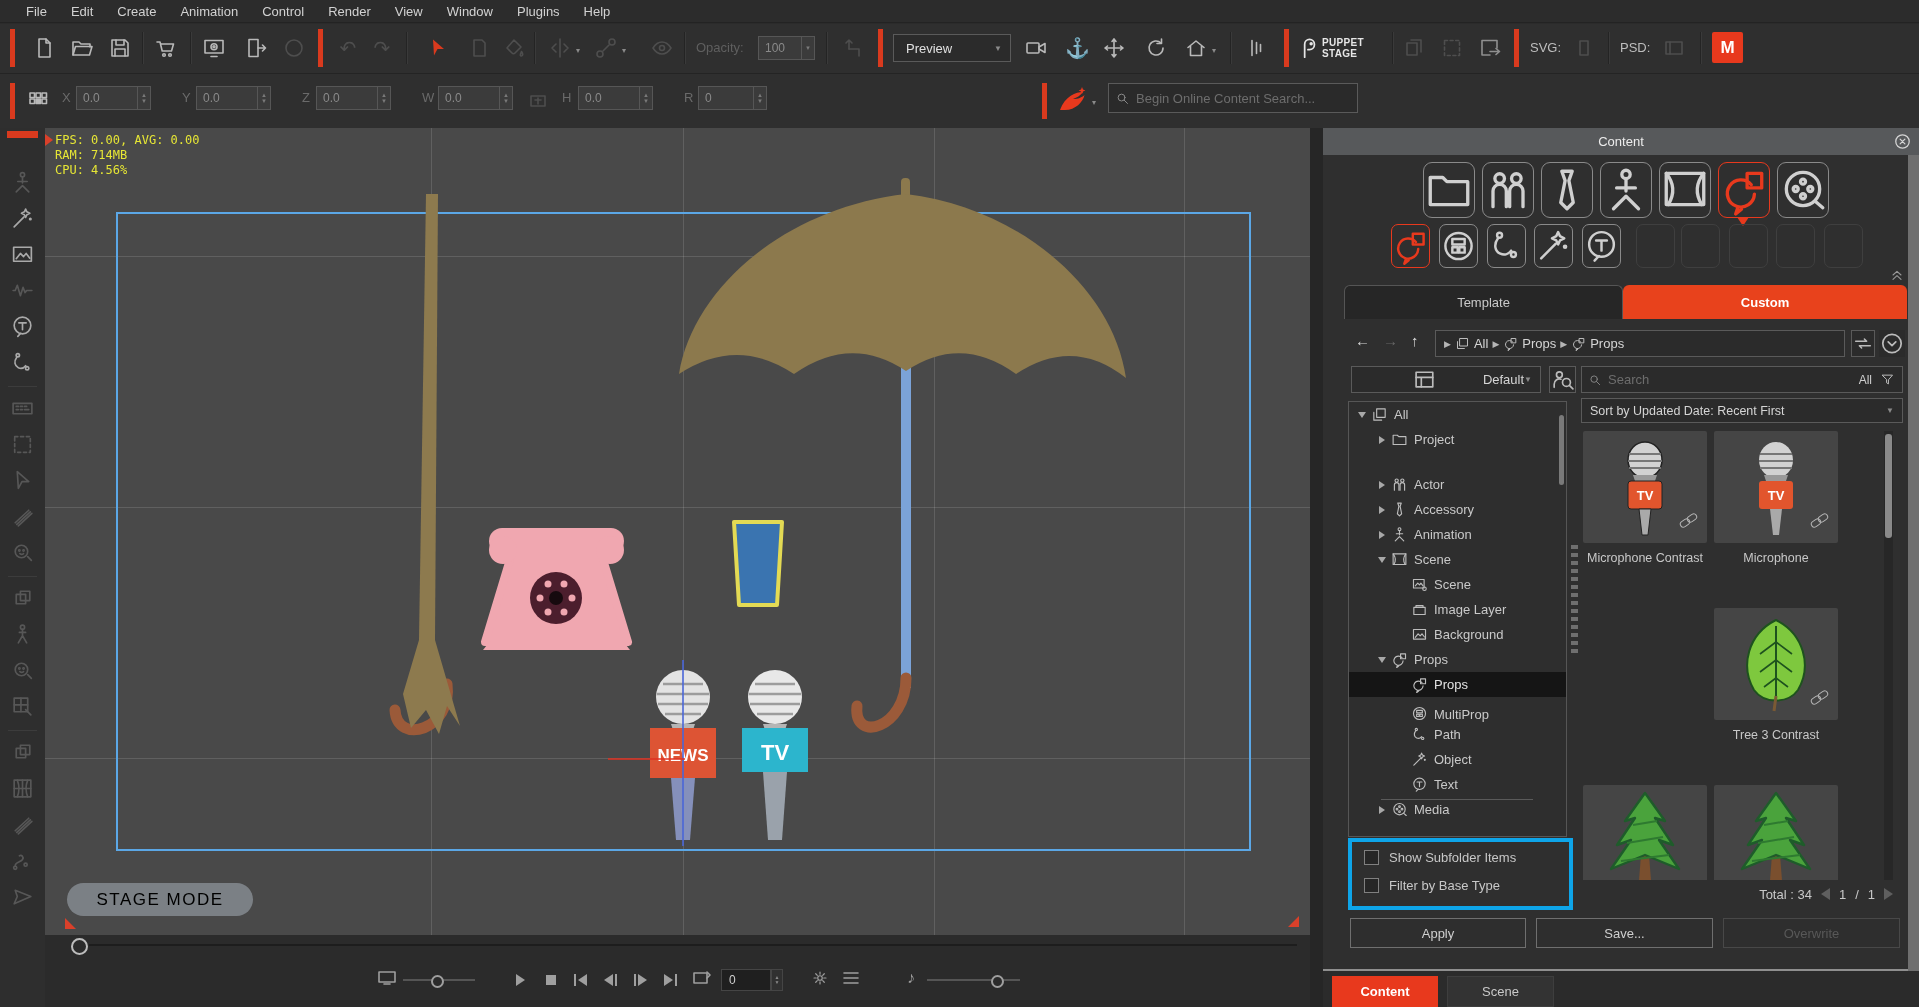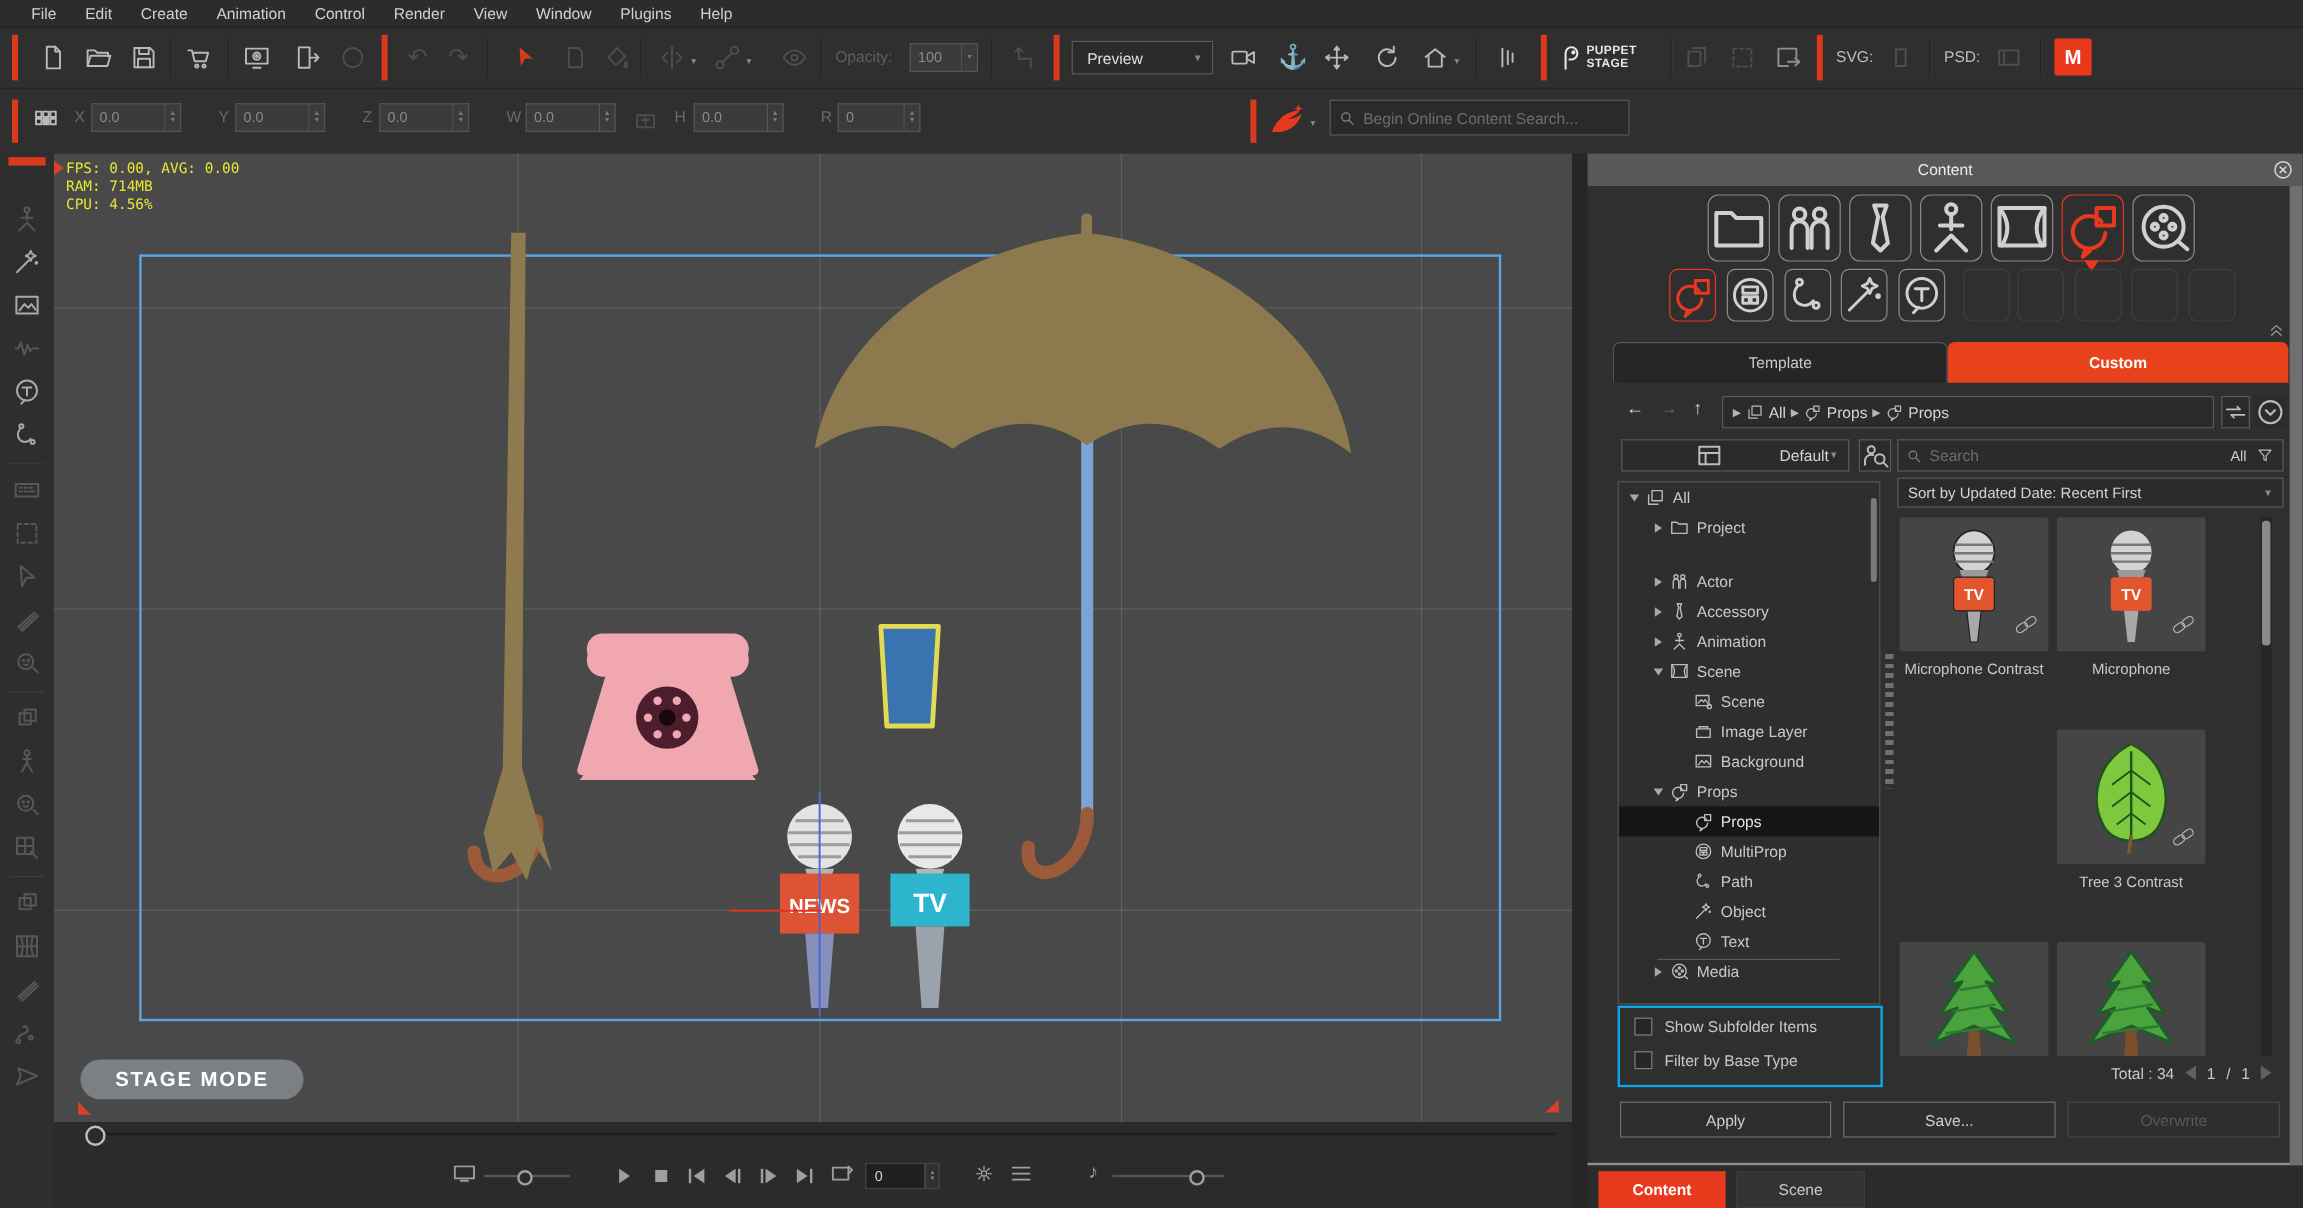--- a/index.html
+++ b/index.html
@@ -50,21 +50,21 @@
   .side-ico svg{width:25px;height:25px;}
   .side-sep{position:absolute;left:8px;width:29px;height:1px;background:#3c3c3c;}
   
   #stage{left:45px;top:128px;width:1265px;height:807px;background:#494949;overflow:hidden;}
   .gridline-v{position:absolute;top:0;width:1px;height:807px;background:rgba(255,255,255,.13);}
   .gridline-h{position:absolute;left:0;height:1px;width:1265px;background:rgba(255,255,255,.13);}
   #camera-rect{left:71px;top:84px;width:1135px;height:639px;border:2px solid #5ba7e6;box-sizing:border-box;}
   #stage-stats{left:10px;top:5px;font-family:"DejaVu Sans Mono",monospace;font-size:12px;line-height:15px;
                color:#e6e635;white-space:pre;}
   #stage-mode{left:22px;top:755px;width:186px;height:33px;background:rgba(128,133,139,.92);border-radius:17px;
-              color:#ffffff;font-size:17px;letter-spacing:1.5px;display:flex;align-items:center;justify-content:center;font-weight:bold;}
+              color:#000000;font-size:17px;letter-spacing:1.5px;display:flex;align-items:center;justify-content:center;}
   .red-tri-tl{left:0;top:6px;width:0;height:0;border-top:6px solid transparent;border-bottom:6px solid transparent;border-left:8px solid #d9402a;}
   .red-tri-bl{left:20px;top:790px;width:0;height:0;border-bottom:11px solid #d9402a;border-right:11px solid transparent;}
   .red-tri-br{left:1243px;top:788px;width:0;height:0;border-bottom:11px solid #d9402a;border-left:11px solid transparent;}
   
   #bottombar{left:45px;top:935px;width:1265px;height:72px;background:#2b2b2b;}
   #tl-knob{left:26px;top:3px;width:13px;height:13px;border:2px solid #bdbdbd;border-radius:50%;}
   #tl-track{left:44px;top:9px;width:1208px;height:2px;background:#1d1d1d;}
   .pb{position:absolute;top:38px;display:flex;align-items:center;gap:2px;height:14px;color:#9f9f9f;}
   .tri-r{width:0;height:0;border-top:6px solid transparent;border-bottom:6px solid transparent;border-left:9px solid #9f9f9f;}
   .tri-l{width:0;height:0;border-top:6px solid transparent;border-bottom:6px solid transparent;border-right:9px solid #9f9f9f;}
@@ -133,21 +133,21 @@
   .trow.sel{background:#151515;color:#e2e2e2;}
   .tw{width:14px;display:flex;align-items:center;justify-content:center;}
   .tw-c{width:0;height:0;border-top:4px solid transparent;border-bottom:4px solid transparent;border-left:6px solid #a8a8a8;}
   .tw-e{width:0;height:0;border-left:4px solid transparent;border-right:4px solid transparent;border-top:6px solid #a8a8a8;}
   .ticon{width:17px;height:17px;margin:0 6px 0 2px;color:#bdbdbd;}
   .ticon svg{width:17px;height:17px;}
   #tree-sep{position:absolute;left:32px;top:397px;width:152px;height:1px;background:#5a5a5a;}
   #tree-scroll{left:236px;top:287px;width:5px;height:70px;background:#7a7a7a;border-radius:3px;}
   #splitter{left:248px;top:417px;width:7px;height:112px;
             background:repeating-linear-gradient(to bottom,#6f6f6f 0 4px,transparent 4px 8px);}
-  #check-box{left:25px;top:710px;width:217px;height:64px;border:2px solid #0ea5e9;}
+  #check-box{left:25px;top:710px;width:217px;height:64px;border:4px solid #0ea5e9;}
   .chk-row{position:absolute;left:12px;display:flex;align-items:center;gap:10px;font-size:13px;color:#c8c8c8;}
   .chk{width:15px;height:15px;border:1px solid #808080;background:#262626;box-sizing:border-box;}
   
   #item-grid{left:258px;top:303px;width:300px;height:449px;overflow:hidden;}
   .thumb{position:absolute;width:124px;}
   .thumb .img{width:124px;height:112px;background:#454545;border-radius:2px;overflow:hidden;}
   .thumb .img svg{width:124px;height:112px;display:block;}
   .thumb .lbl{margin-top:8px;text-align:center;font-size:12.5px;color:#c8c8c8;}
   #grid-scroll-track{left:561px;top:303px;width:9px;height:449px;background:#272727;}
   #grid-scroll-thumb{left:562px;top:306px;width:7px;height:104px;background:#8a8a8a;border-radius:3px;}
@@ -945,21 +945,21 @@
   </div>
             <div class="trow sel" style="padding-left: 46px;">
     <span class="tw"></span>
     <span class="ticon"><svg viewBox="0 0 24 24" style="width:100%;height:100%;stroke:currentColor;fill:none;stroke-width:1.6;stroke-linecap:round;stroke-linejoin:round">
                   <path d="M15.5 9.5A6.5 6.5 0 1 0 17 14"></path>
                   <rect x="13.5" y="4" width="7" height="7"></rect>
                   <path d="M9 20.5L8 23.5l2.8-2.3"></path>
                 </svg></span>
     <span class="tlabel">Props</span>
   </div>
-            <div class="trow" style="padding-left: 46px;">
+            <div class="trow" style="padding-left: 46px; align-items: flex-end;">
     <span class="tw"></span>
     <span class="ticon"><svg viewBox="0 0 24 24" style="width:100%;height:100%;stroke:currentColor;fill:none;stroke-width:1.6;stroke-linecap:round;stroke-linejoin:round">
                   <circle cx="12" cy="12" r="8.5"></circle>
                   <rect x="8" y="7.5" width="8" height="3.5"></rect>
                   <rect x="8" y="12.8" width="3.5" height="3.5"></rect>
                   <rect x="12.5" y="12.8" width="3.5" height="3.5"></rect>
                 </svg></span>
     <span class="tlabel">MultiProp</span>
   </div>
             <div class="trow" style="padding-left: 46px;">

